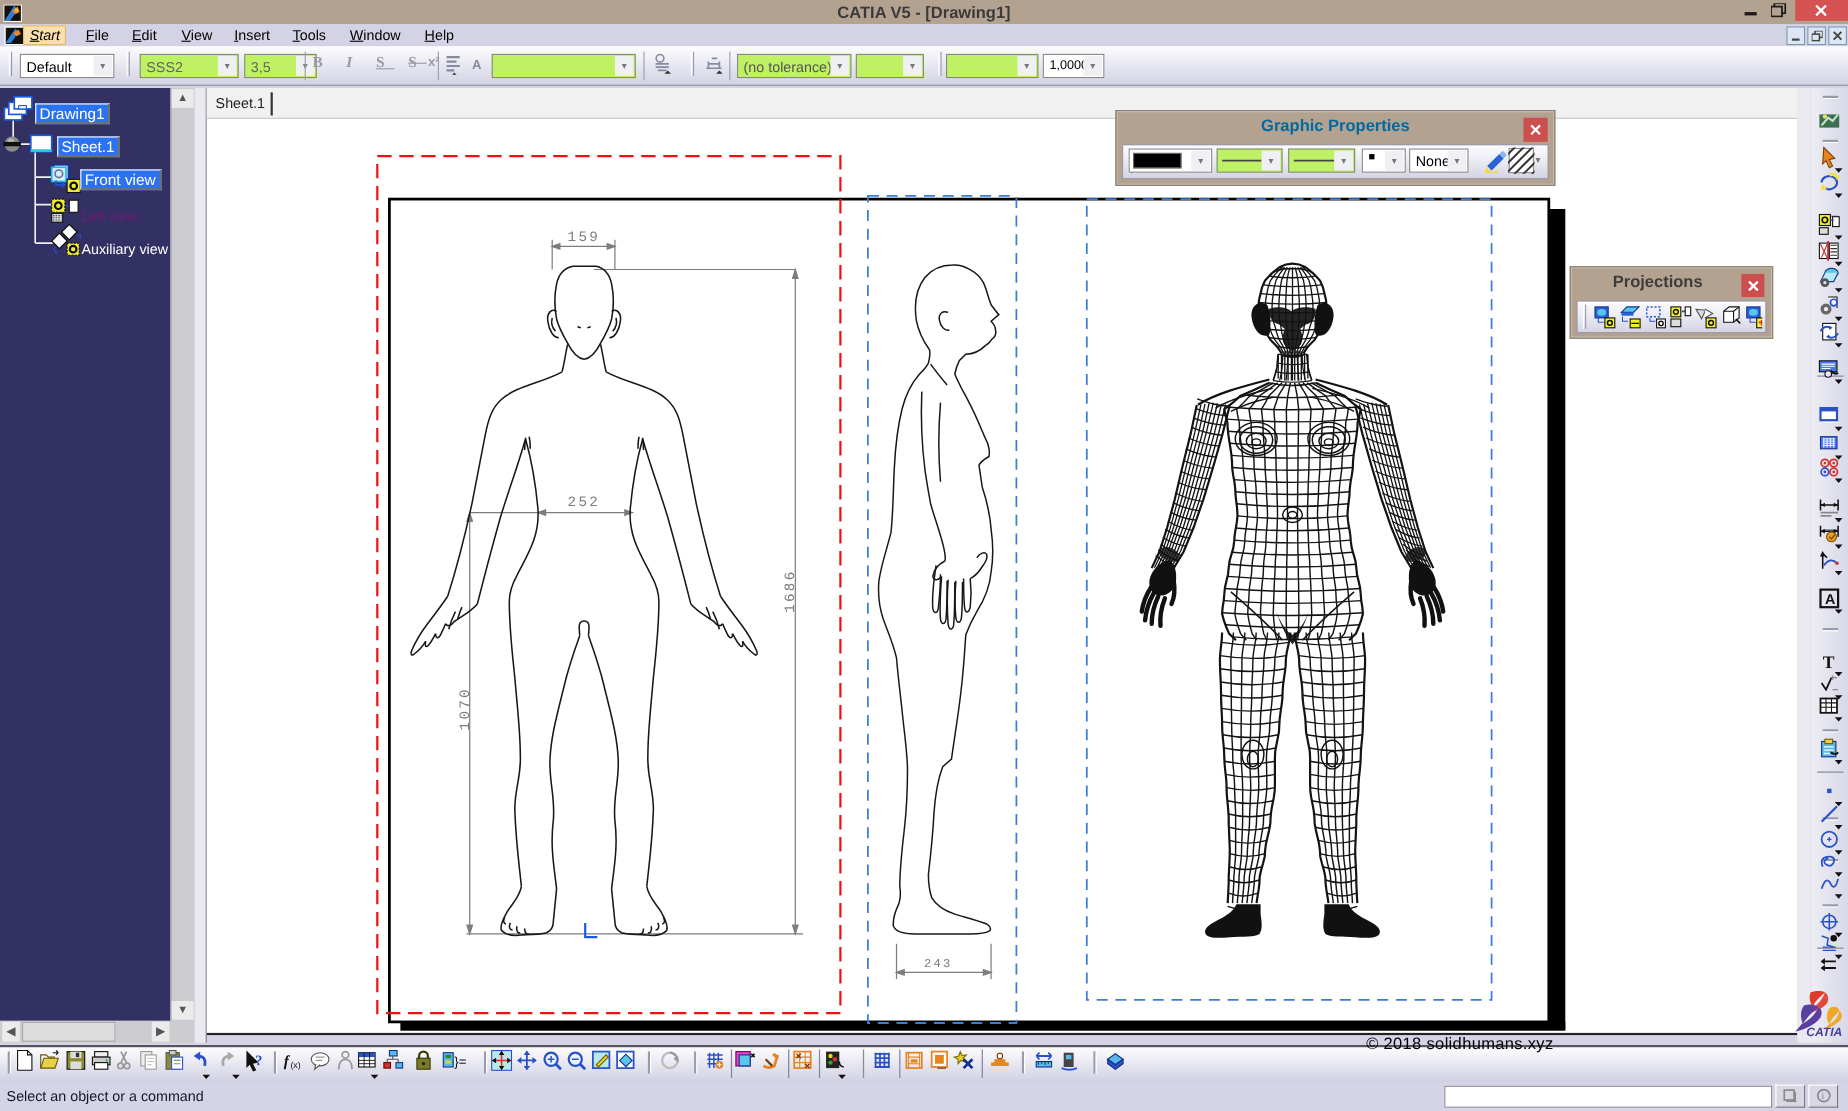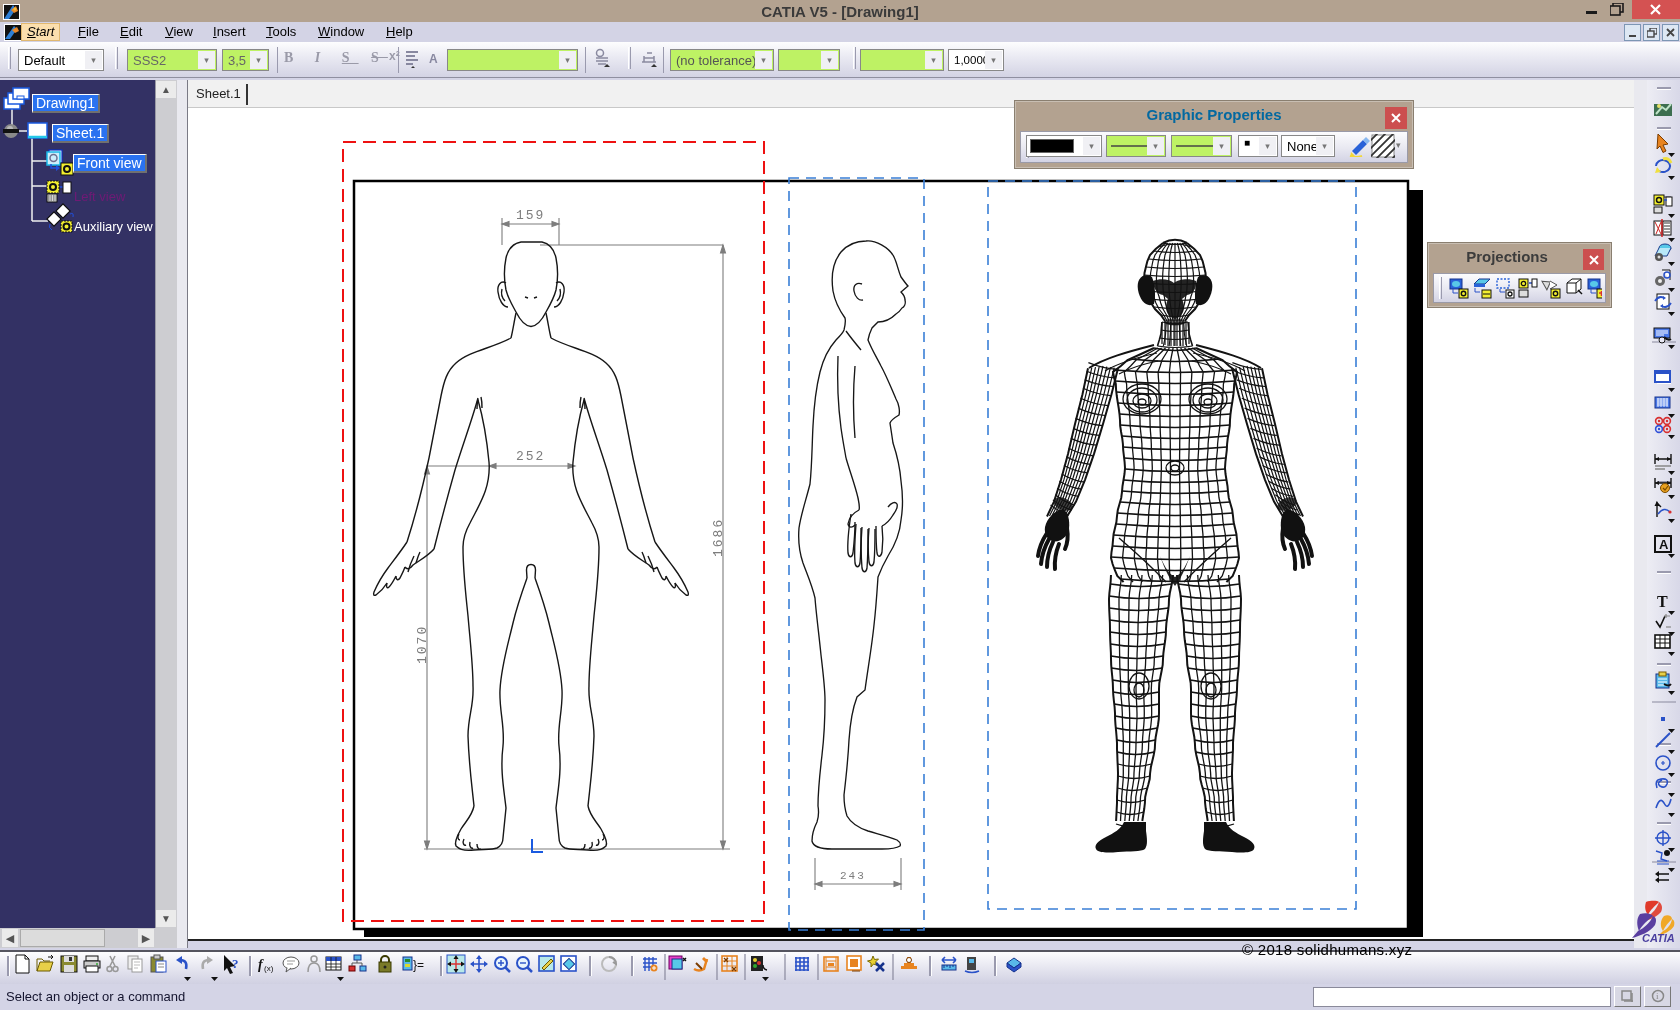--- a/index.html
+++ b/index.html
@@ -89,21 +89,21 @@
 <div class="vhandle" style="left:8px;top:47px"></div>
 <div class="combo" style="left:18px;top:49px;width:86px">
       <span class="lbl">Default</span>
       <span class="arr">▾</span>
     </div>
 <div class="vhandle" style="left:115px;top:47px"></div>
 <div class="combo gray" style="left:127px;top:49px;width:90px">
       <span class="lbl">SSS2</span>
       <span class="arr">▾</span>
     </div>
-<div class="combo gray" style="left:222px;top:49px;width:47px">
+<div class="combo gray" style="left:222px;top:49px;width:66px">
       <span class="lbl">3,5</span>
       <span class="arr">▾</span>
     </div>
 <div class="sep" style="left:277px;top:47px"></div>
 <div class="abs" style="left:284px;top:50px;width:110px;color:#9a9aa8;font-size:14px;font-weight:bold;letter-spacing:9px;font-family:'Liberation Serif',serif;">B <i>I</i> <u>S</u> <s>S</s></div>
 <div class="abs" style="left:389px;top:49px;color:#9a9aa8;font-size:12px;font-weight:bold;">x²</div>
 <div class="sep" style="left:398px;top:47px"></div>
 <svg class="abs" style="left:405px;top:50px" width="40" height="18">
       <g stroke="#8888a0" stroke-width="2">
         <path d="M1,2 h12 M1,6 h9 M1,10 h12 M1,14 h7"></path>

